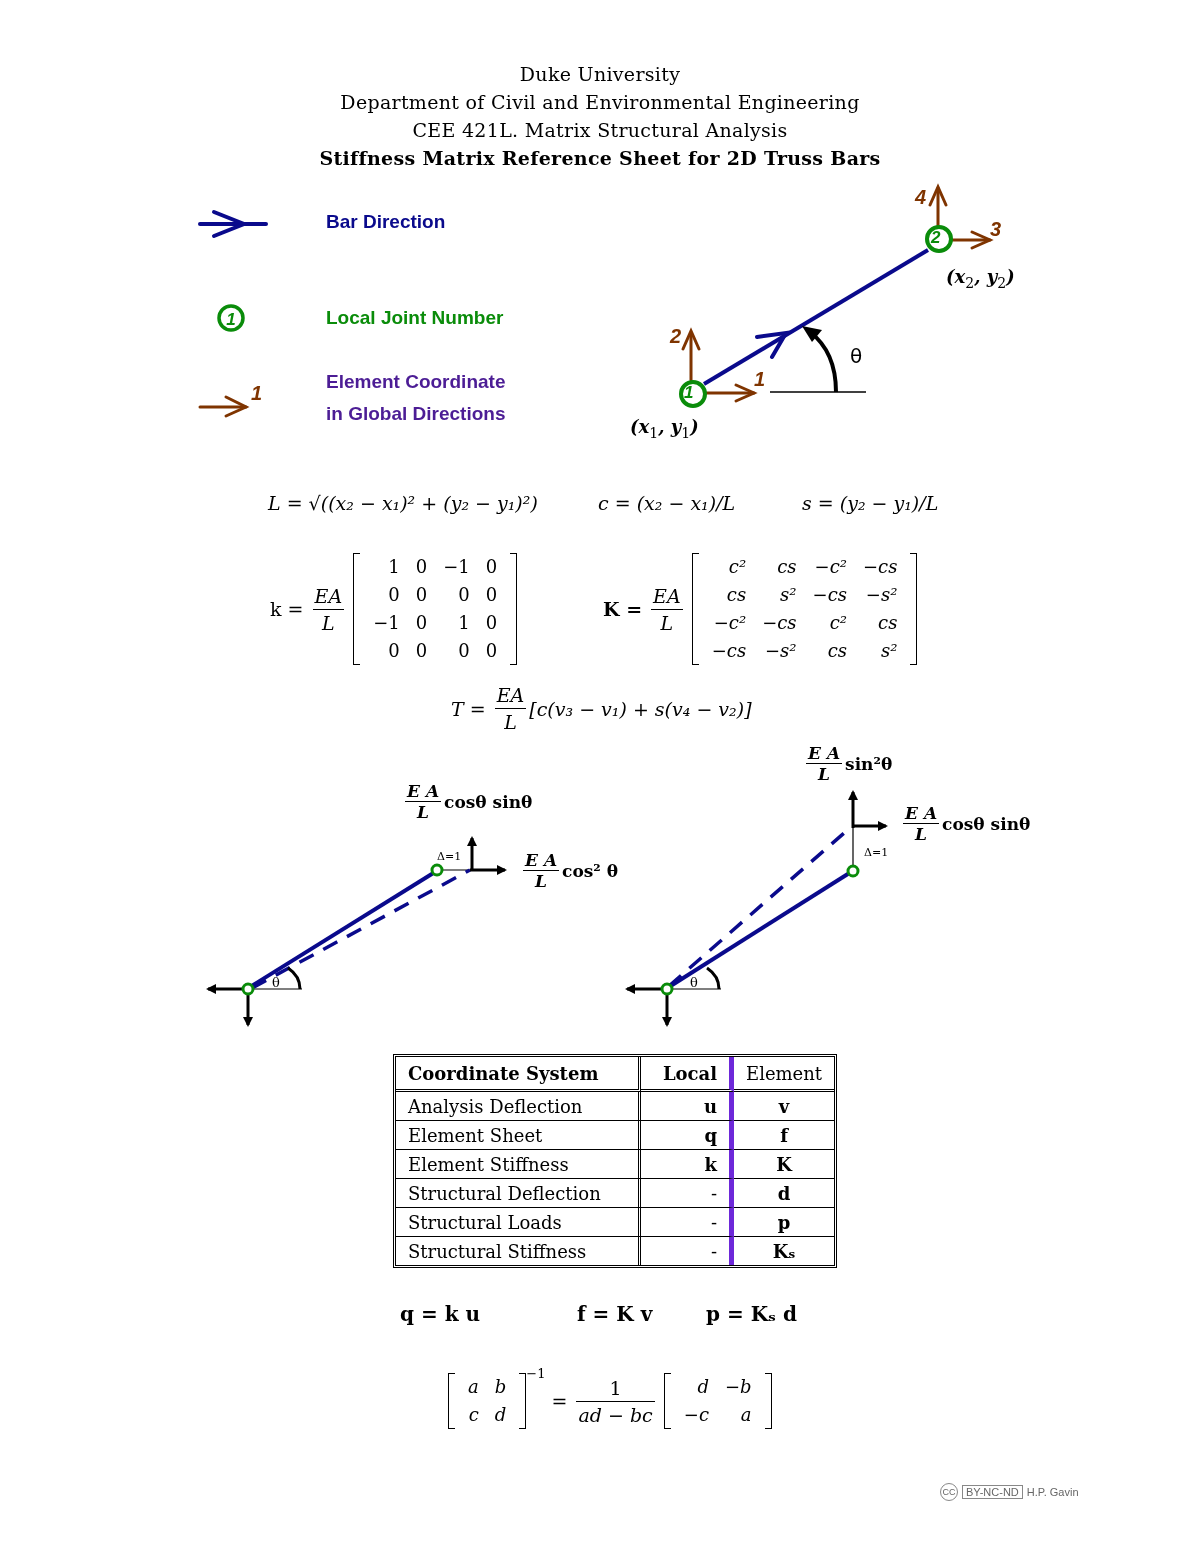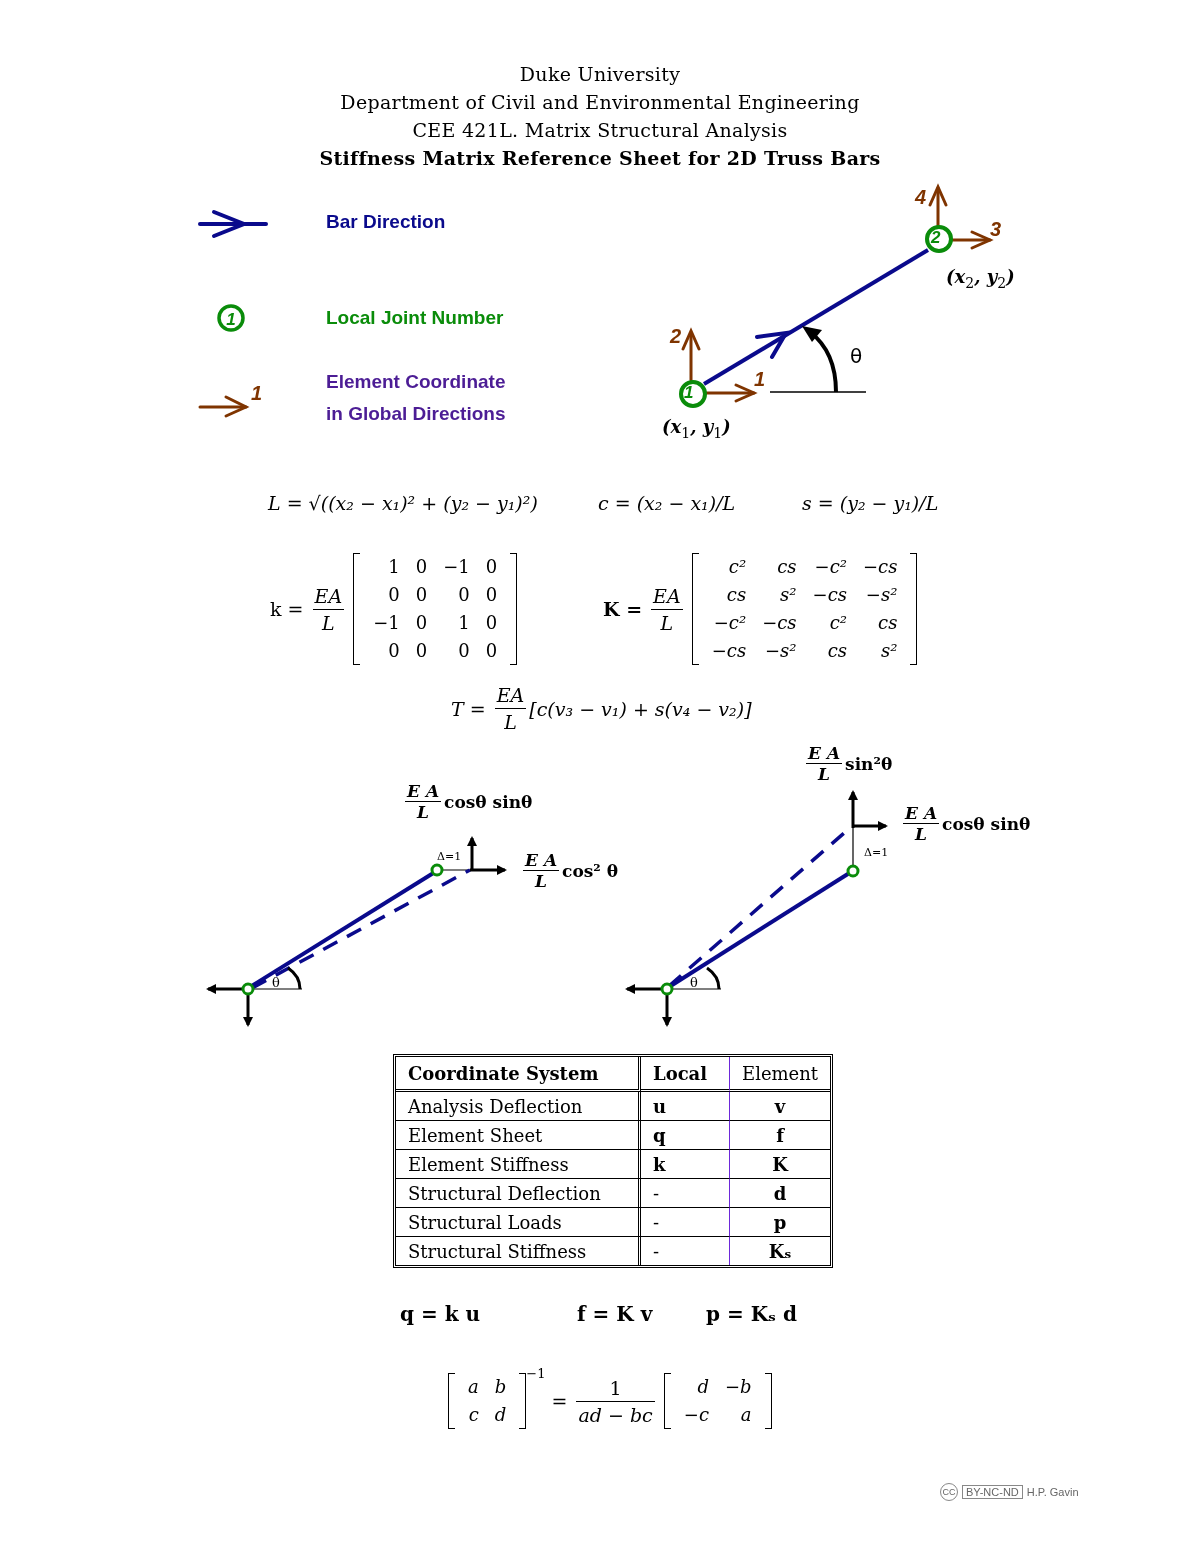--- a/index.html
+++ b/index.html
@@ -21,21 +21,21 @@
   .matrix::before, .matrix::after { content: ""; position: absolute; top: 0; bottom: 0; width: 6px; border: 1.5px solid #000; }
   .matrix::before { left: 0; border-right: none; }
   .matrix::after { right: 0; border-left: none; }
   .matrix table { border-collapse: collapse; }
   .matrix td { text-align: right; padding: 1px 8px; font-size: 18px; line-height: 26px; font-style: italic; }
   .matrix.num td { font-style: normal; }
   table.cs { position: absolute; left: 393px; top: 1054px; border-collapse: separate; border-spacing: 0; border: 3px double #000; font-family: "DejaVu Serif", serif; font-size: 18px; }
   table.cs th, table.cs td { border-bottom: 1px solid #000; padding: 0 12px; height: 28px; }
   table.cs th { font-weight: bold; height: 32px; border-bottom: 3px double #000; }
   table.cs td.c1, table.cs th.c1 { text-align: left; width: 218px; border-right: 3px double #000; }
-  table.cs td.c2, table.cs th.c2 { text-align: left; width: 64px; border-right: 1px solid #6d28d9; }
+  table.cs td.c2, table.cs th.c2 { text-align: right; width: 64px; border-right: 5px solid #6d28d9; }
   table.cs td.c3, table.cs th.c3 { text-align: center; width: 74px; font-weight: bold; }
   table.cs td.c2 { font-weight: bold; }
   table.cs tr:last-child td { border-bottom: none; }
   .rel { position: absolute; font-family: "DejaVu Serif", serif; font-size: 20px; font-weight: bold; white-space: nowrap; }
   .footer { position: absolute; left: 940px; top: 1483px; font-family: "Liberation Sans", sans-serif; font-size: 11px; color: #666; display: flex; align-items: center; gap: 4px; }
   .cc { border: 1px solid #888; border-radius: 50%; width: 16px; height: 16px; font-size: 9px; display: inline-flex; align-items: center; justify-content: center; }
   .lic { border: 1px solid #888; padding: 0 3px; }
   .dlabel { position: absolute; font-family: "DejaVu Serif", serif; font-weight: bold; white-space: nowrap; }
   .dlabel .frac > span { line-height: 20px; font-size: 17px; font-style: italic; }
   .dlabel .rest { font-size: 17px; vertical-align: middle; }
@@ -143,21 +143,21 @@
 <div class="legend-label green" style="left:326px; top:307px;">Local Joint Number</div>
 <div class="legend-label brown" style="left:326px; top:371px;">Element Coordinate</div>
 <div class="legend-label brown" style="left:326px; top:403px;">in Global Directions</div>
 
 <div class="num-label" style="left:684px; top:383px; color:#0a8c0a; font-size:17px;">1</div>
 <div class="num-label" style="left:931px; top:228px; color:#0a8c0a; font-size:17px;">2</div>
 <div class="num-label" style="left:754px; top:368px;">1</div>
 <div class="num-label" style="left:670px; top:325px;">2</div>
 <div class="num-label" style="left:990px; top:218px;">3</div>
 <div class="num-label" style="left:915px; top:186px;">4</div>
-<div class="coord" style="left:662px; top:416px;text-align:center;">(<span>x</span><sub>1</sub>, <span>y</span><sub>1</sub>)</div>
+<div class="coord" style="left:630px; top:416px;text-align:center;">(<span>x</span><sub>1</sub>, <span>y</span><sub>1</sub>)</div>
 <div class="coord" style="left:946px; top:266px;">(<span>x</span><sub>2</sub>, <span>y</span><sub>2</sub>)</div>
 
 <div class="formula it" style="left:268px; top:492px;">L = √((x₂ − x₁)² + (y₂ − y₁)²)</div>
 <div class="formula it" style="left:598px; top:492px;">c = (x₂ − x₁)/L</div>
 <div class="formula it" style="left:802px; top:492px;">s = (y₂ − y₁)/L</div>
 
 <div class="formula" style="left:270px; top:553px;">
   <span style="vertical-align:middle;">k =</span>
   <span class="frac it"><span class="num">EA</span><span>L</span></span>
   <span class="matrix num">

